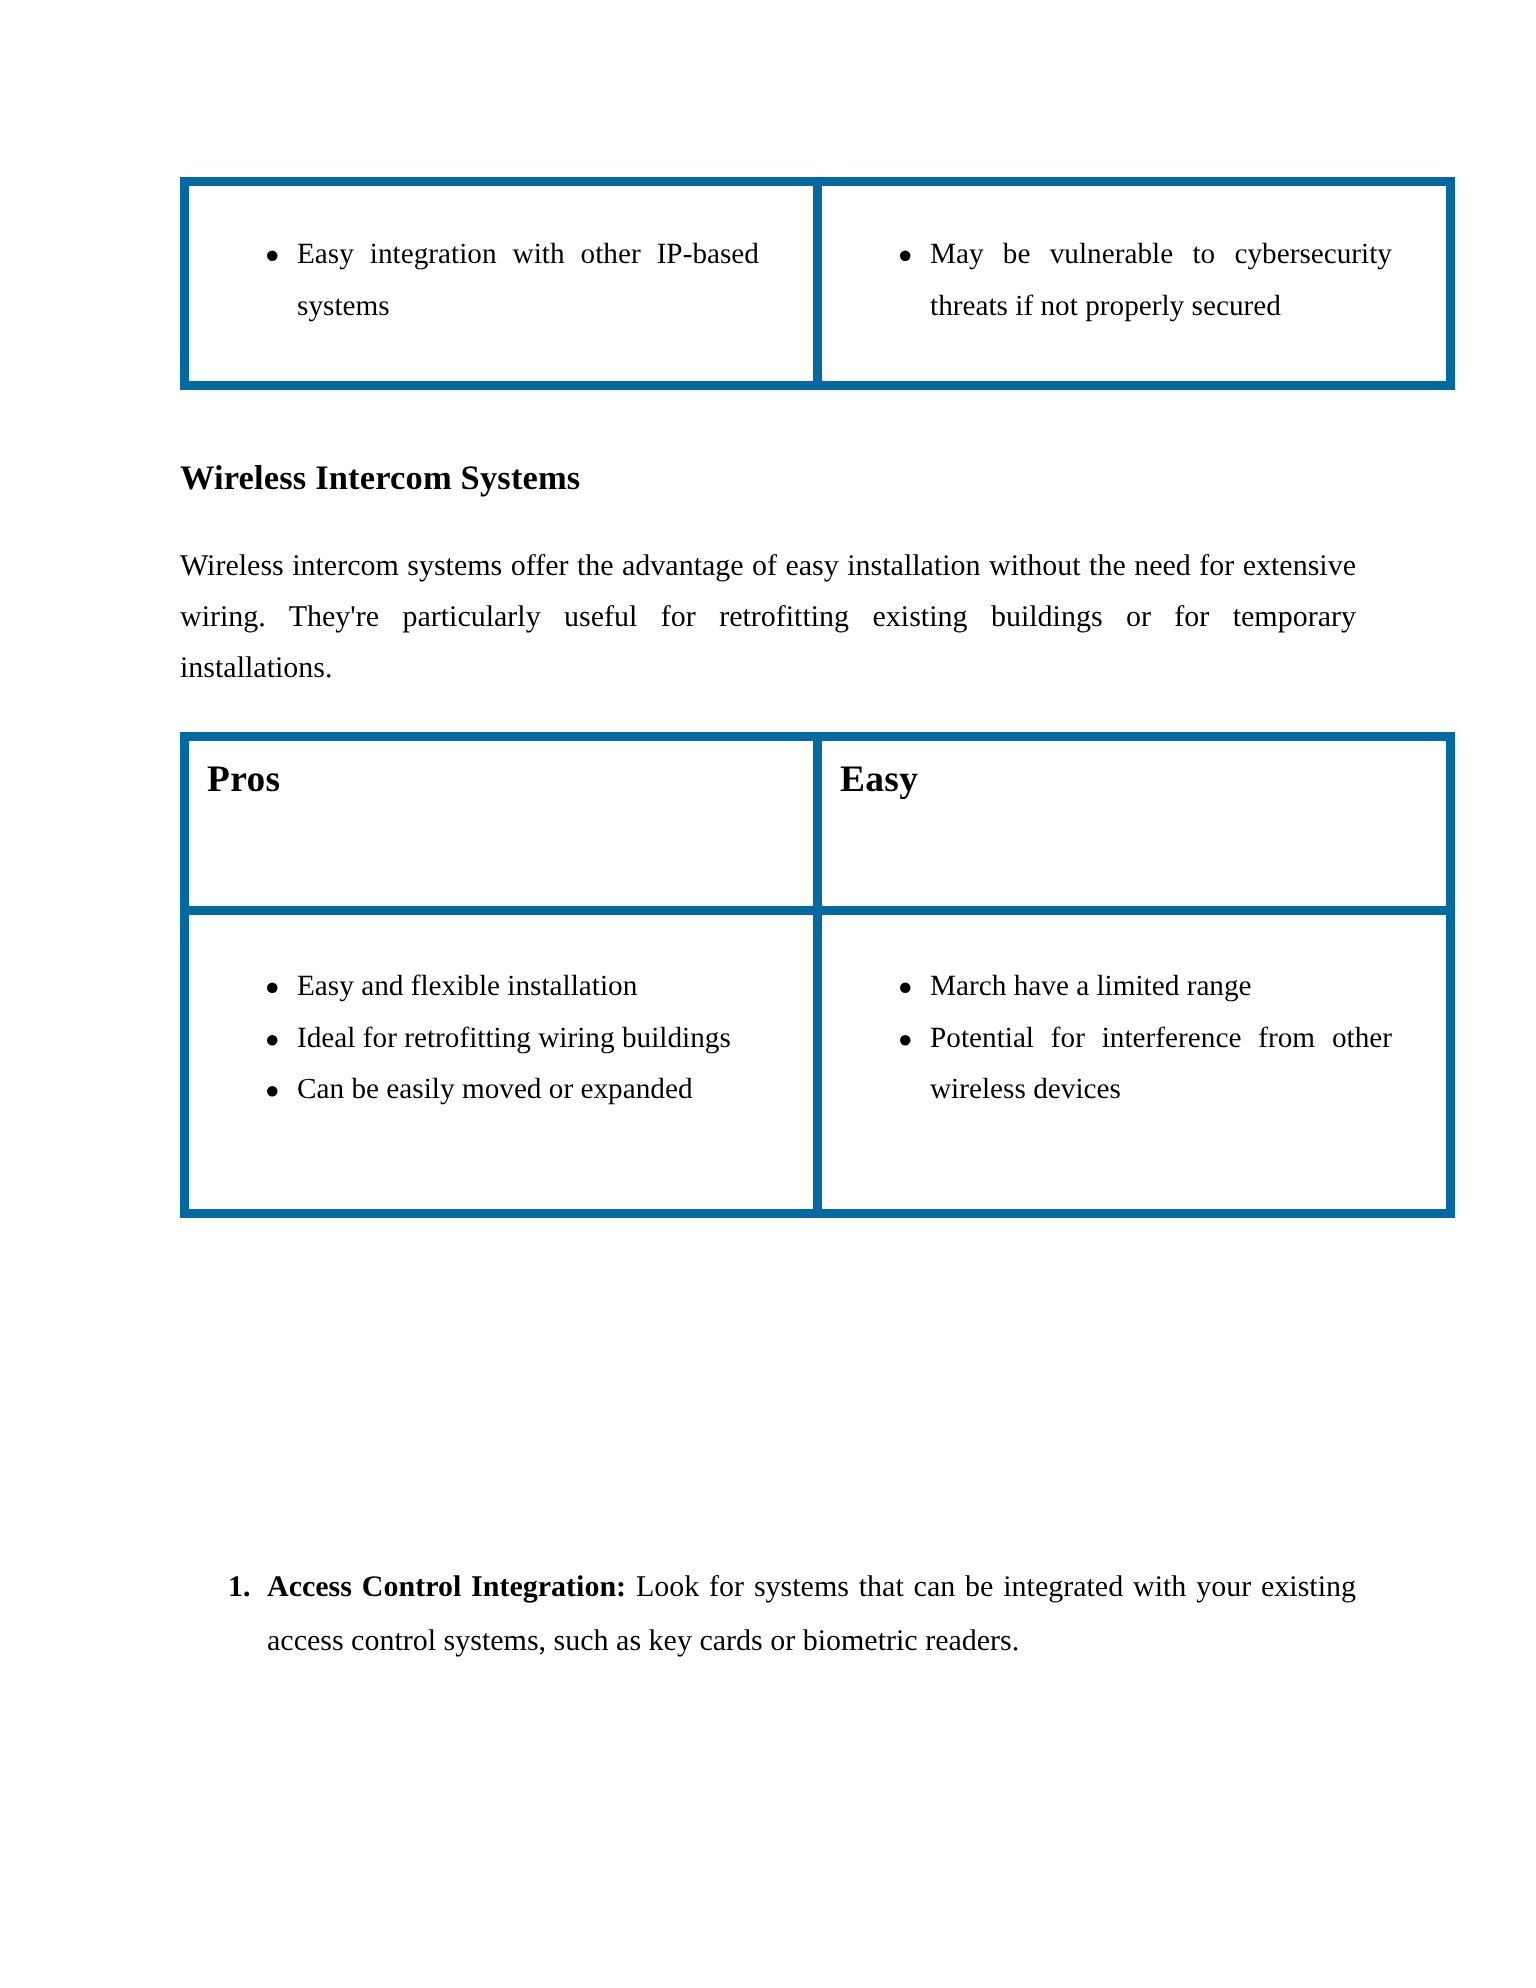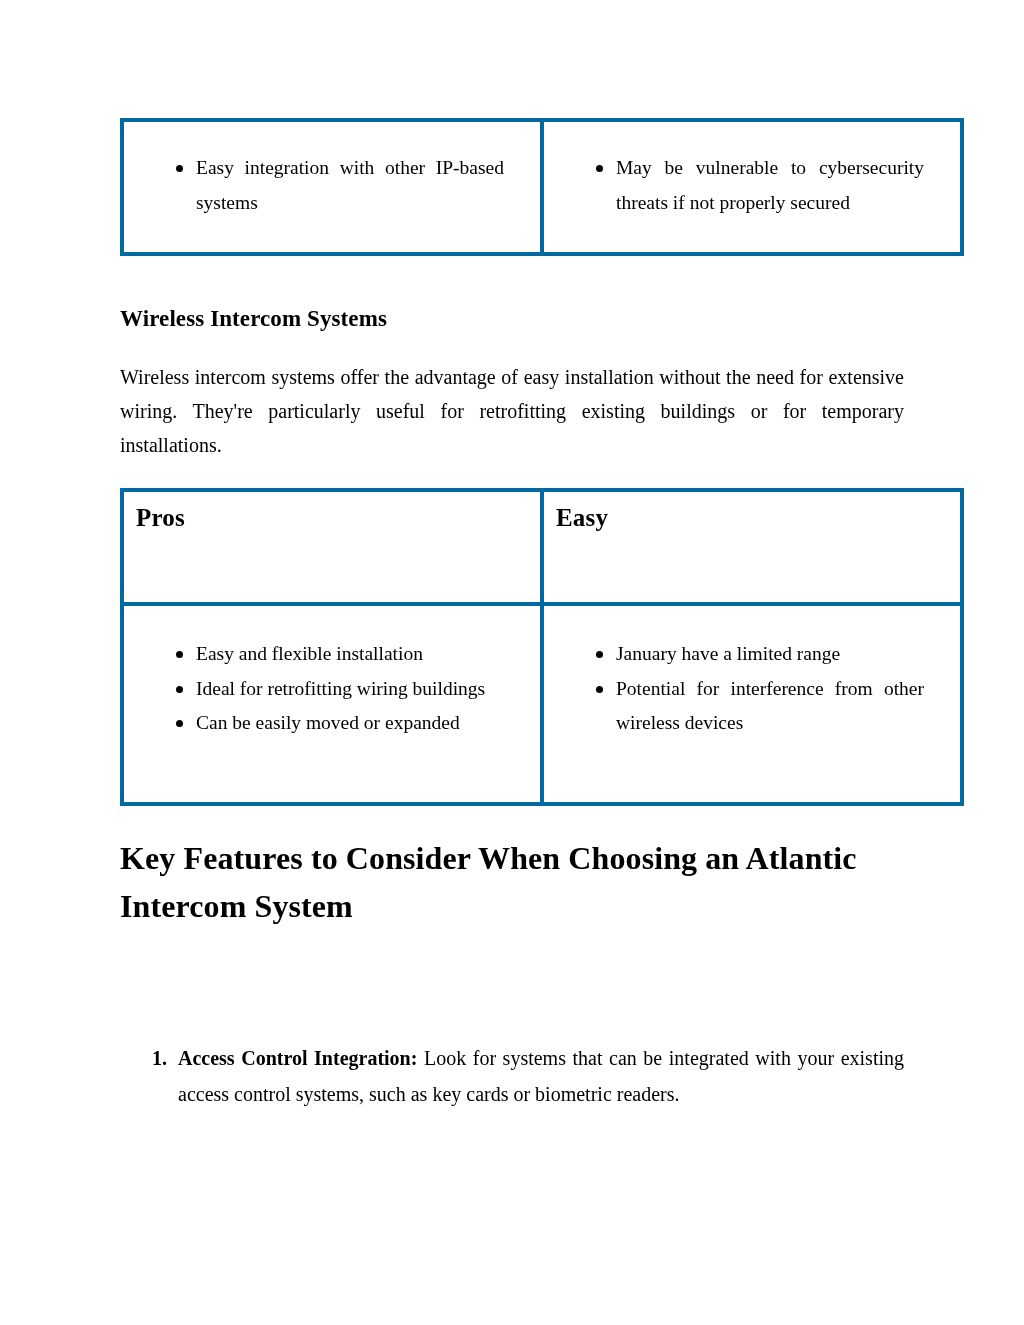--- a/index.html
+++ b/index.html
@@ -26,21 +26,21 @@
 
   
   .doc-table {
     position: absolute;
     border-collapse: collapse;
     table-layout: fixed;
     width: 784px;
     left: 120px;
   }
   .doc-table td {
-    border: 4px solid #0369a1;
+    border: 6px solid #0369a1;
     vertical-align: top;
     padding: 12px;
     background: #ffffff;
   }
   .doc-table td.col-left  { width: 392px; }
   .doc-table td.col-right { width: 392px; }
 
   .cell-head {
     text-align: left;
     vertical-align: middle;
@@ -190,30 +190,29 @@
           <ul class="bullets">
             <li>Easy and flexible installation</li>
             <li class="just">Ideal for retrofitting wiring buildings</li>
             <li>Can be easily moved or expanded</li>
           </ul>
         </div>
       </td>
       <td class="col-right">
         <div class="cell-body-pad-t2">
           <ul class="bullets">
-            <li>January have a limited range</li>
+            <li>March have a limited range</li>
             <li class="just">Potential for interference from other wireless devices</li>
           </ul>
         </div>
       </td>
     </tr>
   </tbody>
     </table>
 
-  <h2 class="h2" style="top:834px;">Key Features to Consider When Choosing an Atlantic Intercom System</h2>
 
 
   <ol class="numlist" style="top:1040px;">
     <li>
       <span class="num-marker">1.</span><span class="lead">Access Control Integration:</span><span> Look for systems that can be integrated with your existing access control systems, such as key cards or biometric readers.</span>
     </li>
   </ol>
 
 </div>
 

